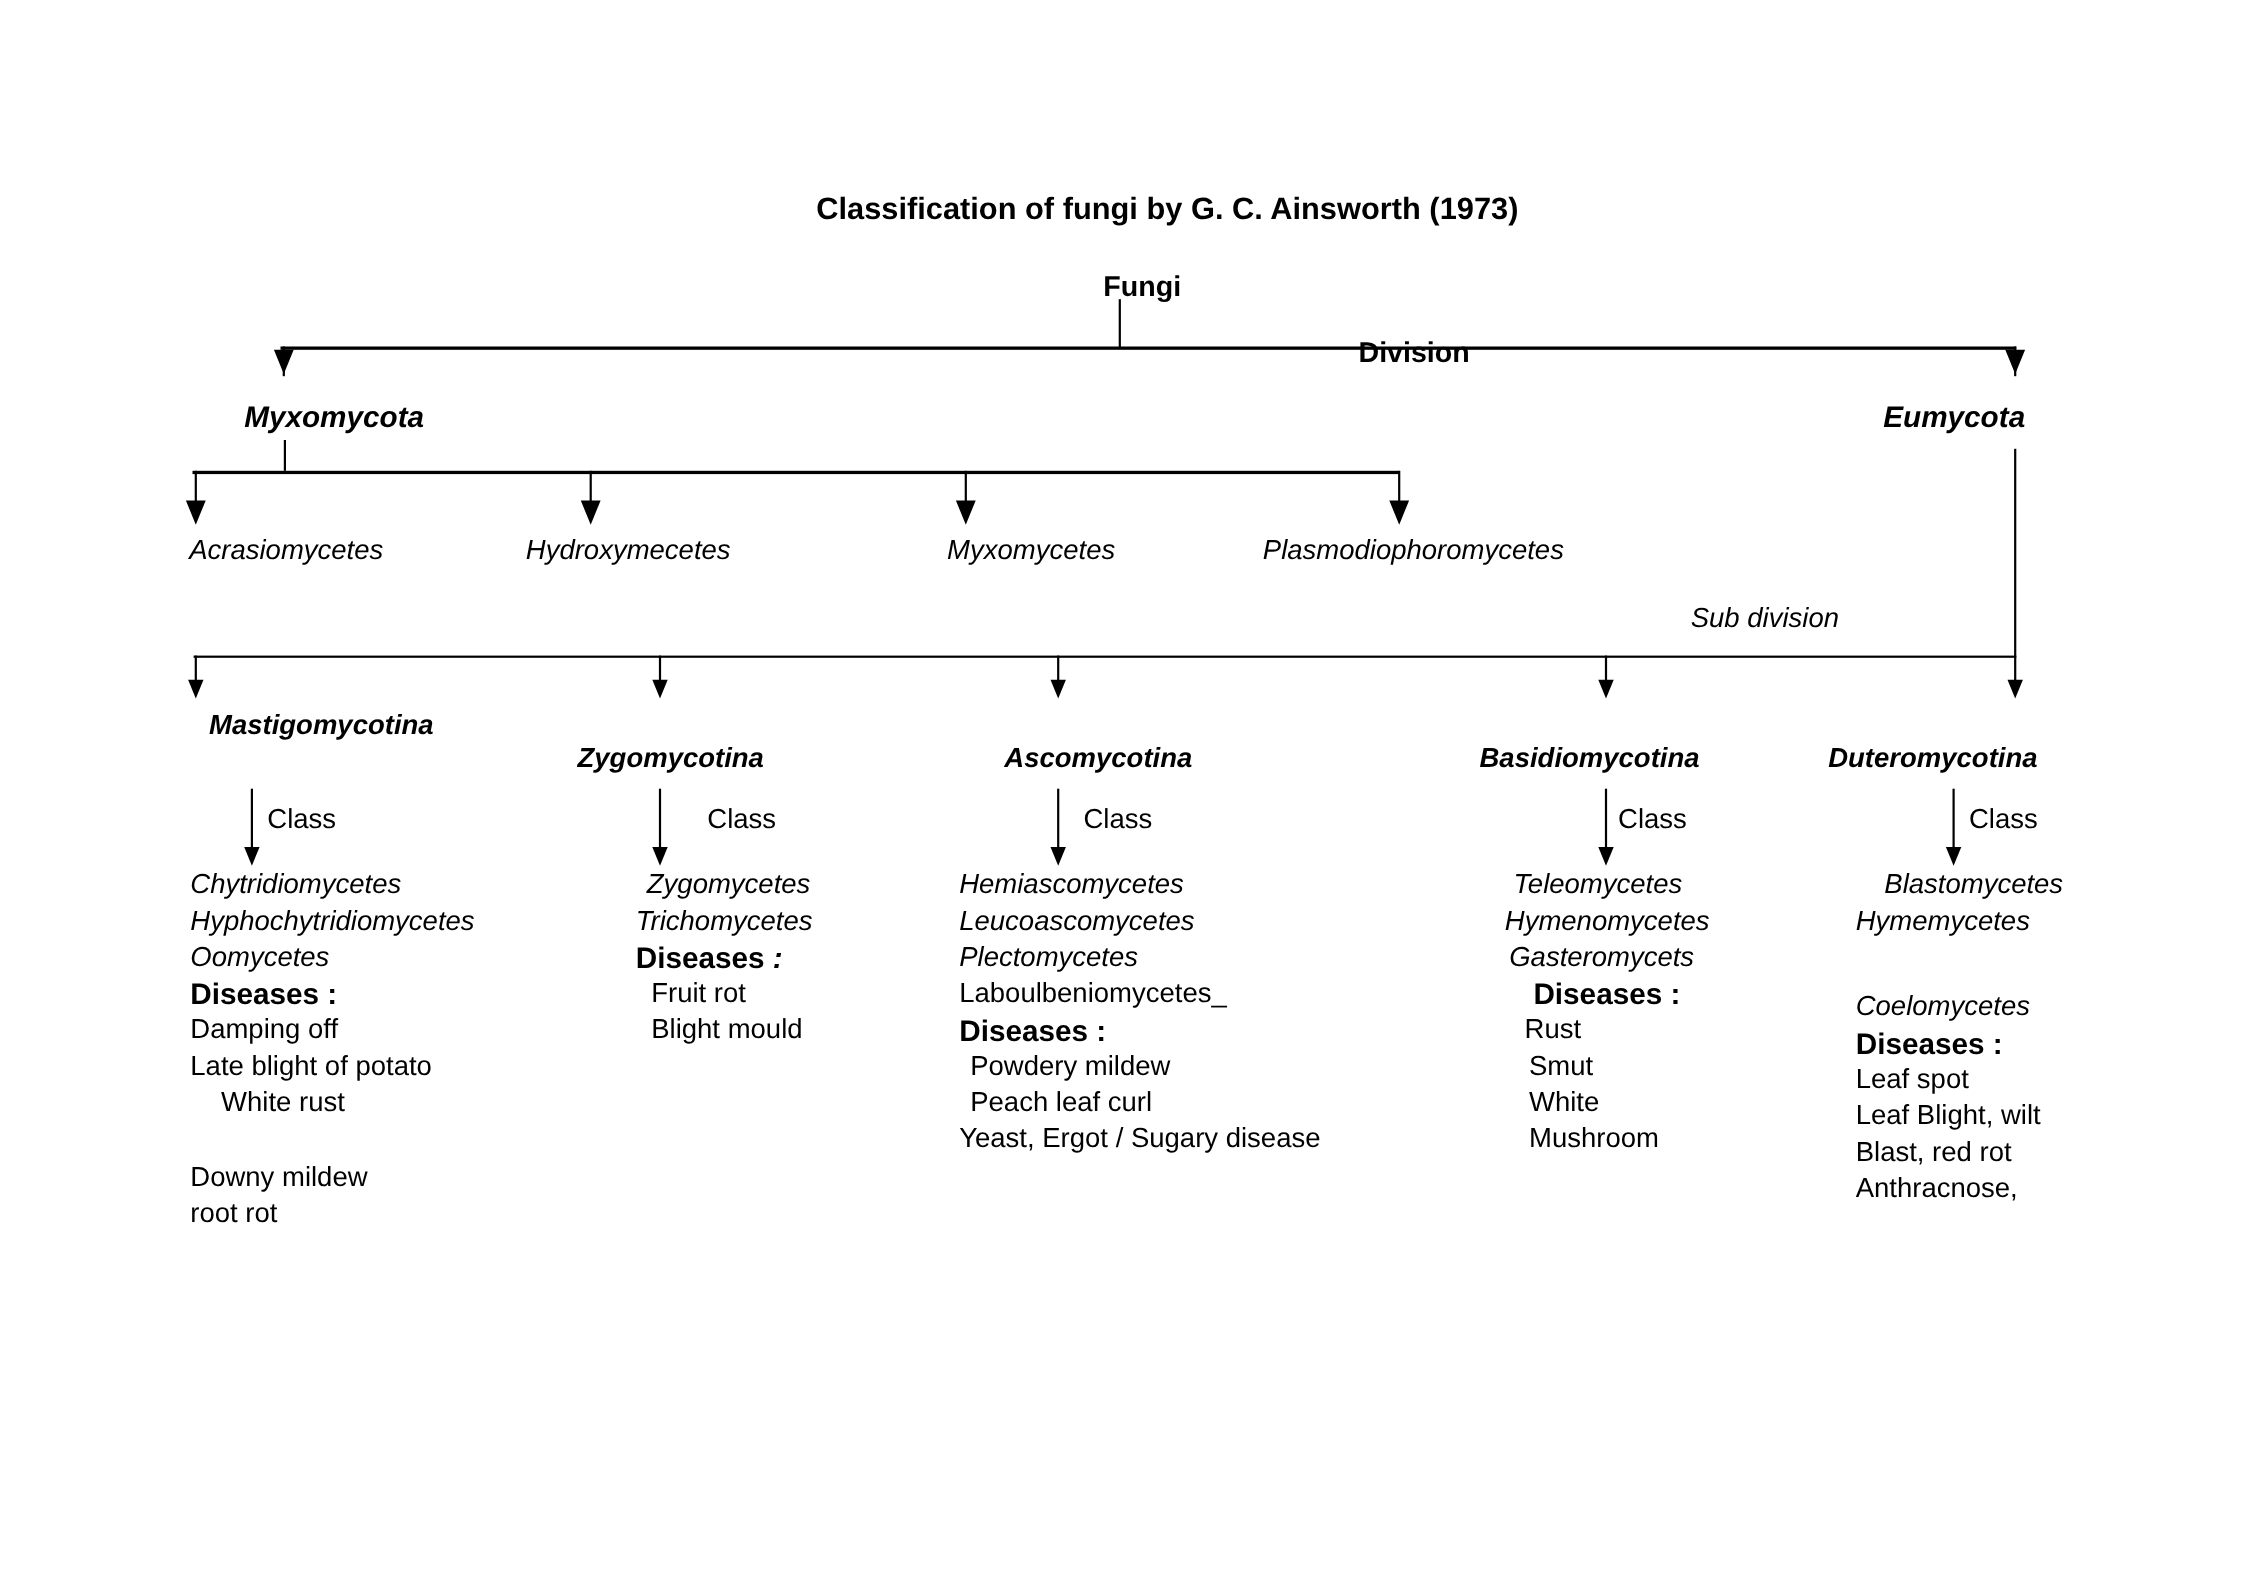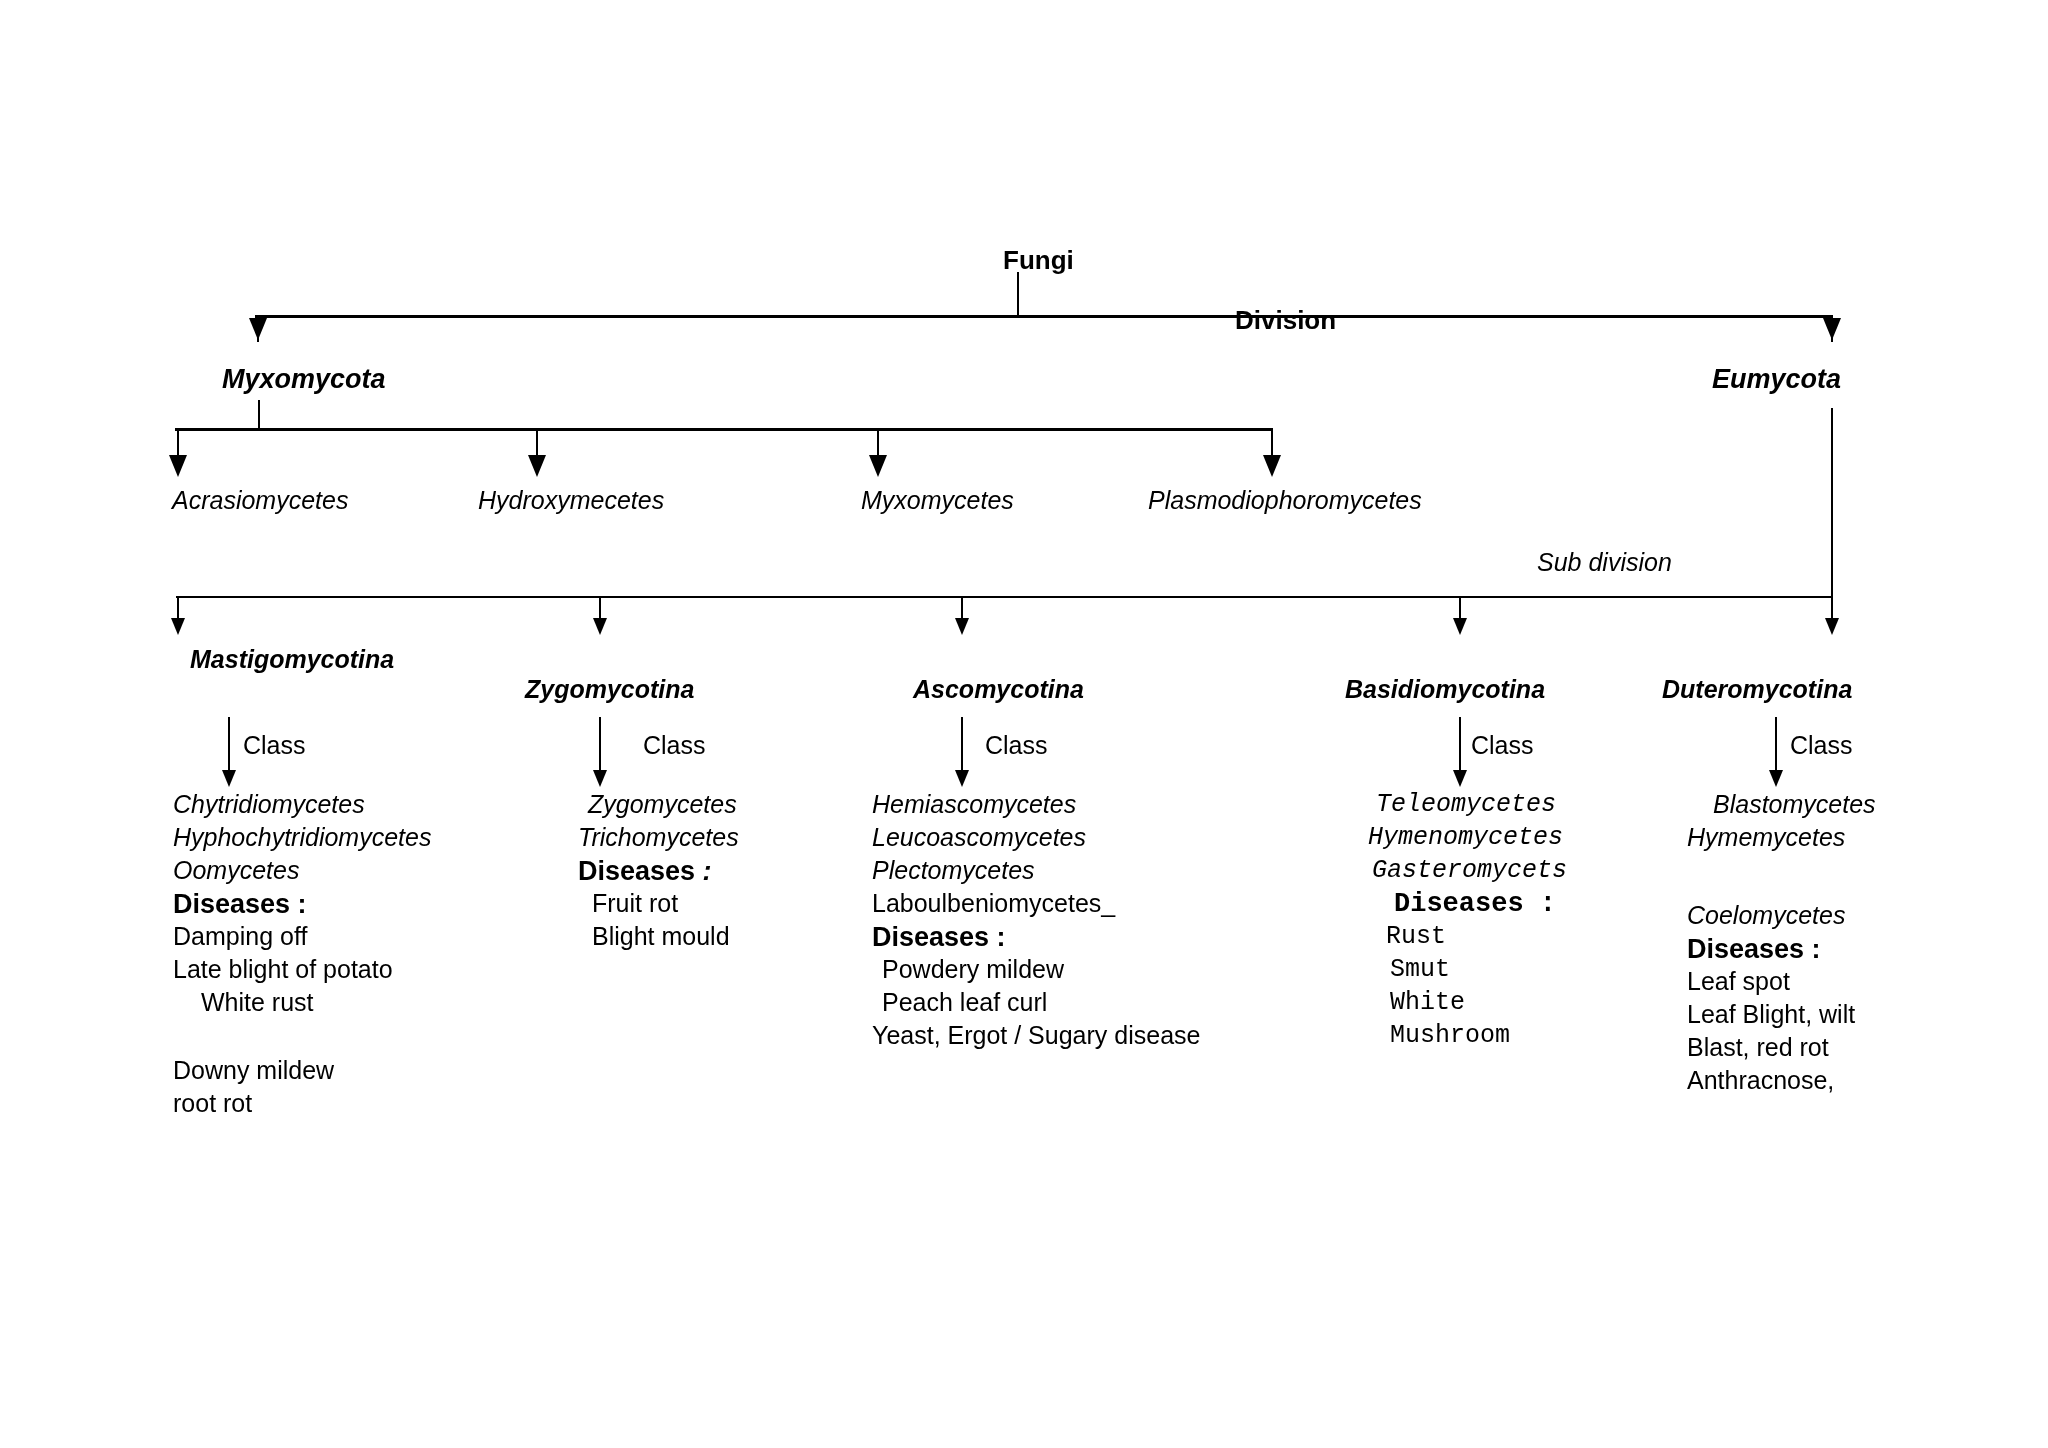--- a/index.html
+++ b/index.html
@@ -73,20 +73,21 @@
   }
   .col-list .row.ital { font-style: italic; font-size: 25px; }
   .col-list .row.reg  { font-style: normal; font-size: 25px; }
   .col-list .row.bold { font-weight: bold; font-size: 27px; }
 </style>
 </head>
 <body>
 
 <div id="page">
 
+  <div class="tx t-title" style="left:742px; top:176px;">Classification of fungi by G. C. Ainsworth (1973)</div>
 
   <div class="tx t-node-b" style="left:1003px; top:247px;">Fungi</div>
 
   <div class="vline thin" style="left:1017px; top:272px; height:44px;"></div>
 
   <div class="hline" style="left:255px; top:315px; width:1578px;"></div>
 
   <div class="tx t-node-b" style="left:1235px; top:307px;">Division</div>
 
   <div class="vline thin" style="left:257px; top:315px; height:27px;"></div>
@@ -187,21 +188,21 @@
   <div class="col-list" id="col-2" style="left:872px; top:792px;">
       <div class="row ital" style="padding-left: 0px;">Hemiascomycetes</div>
       <div class="row ital" style="padding-left: 0px;">Leucoascomycetes</div>
       <div class="row ital" style="padding-left: 0px;">Plectomycetes</div>
       <div class="row reg">Laboulbeniomycetes_</div>
       <div class="row bold" style="padding-left: 0px;">Diseases :</div>
       <div class="row reg" style="padding-left: 10px;">Powdery mildew</div>
       <div class="row reg" style="padding-left: 10px;">Peach leaf curl</div>
       <div class="row reg" style="padding-left: 0px;">Yeast, Ergot / Sugary disease</div>
     </div>
-  <div class="col-list" id="col-3" style="left:1368px; top:792px;font-family:Liberation Mono, monospace;">
+  <div class="col-list" id="col-3" style="left:1368px; top:792px;">
       <div class="row ital" style="padding-left: 8px;">Teleomycetes</div>
       <div class="row ital" style="padding-left: 0px;">Hymenomycetes</div>
       <div class="row ital" style="padding-left: 4px;">Gasteromycets</div>
       <div class="row bold" style="padding-left: 26px;">Diseases :</div>
       <div class="row reg" style="padding-left: 18px;">Rust</div>
       <div class="row reg" style="padding-left: 22px;">Smut</div>
       <div class="row reg" style="padding-left: 22px;">White</div>
       <div class="row reg" style="padding-left: 22px;">Mushroom</div>
     </div>
   <div class="col-list" id="col-4" style="left:1687px; top:792px;">

